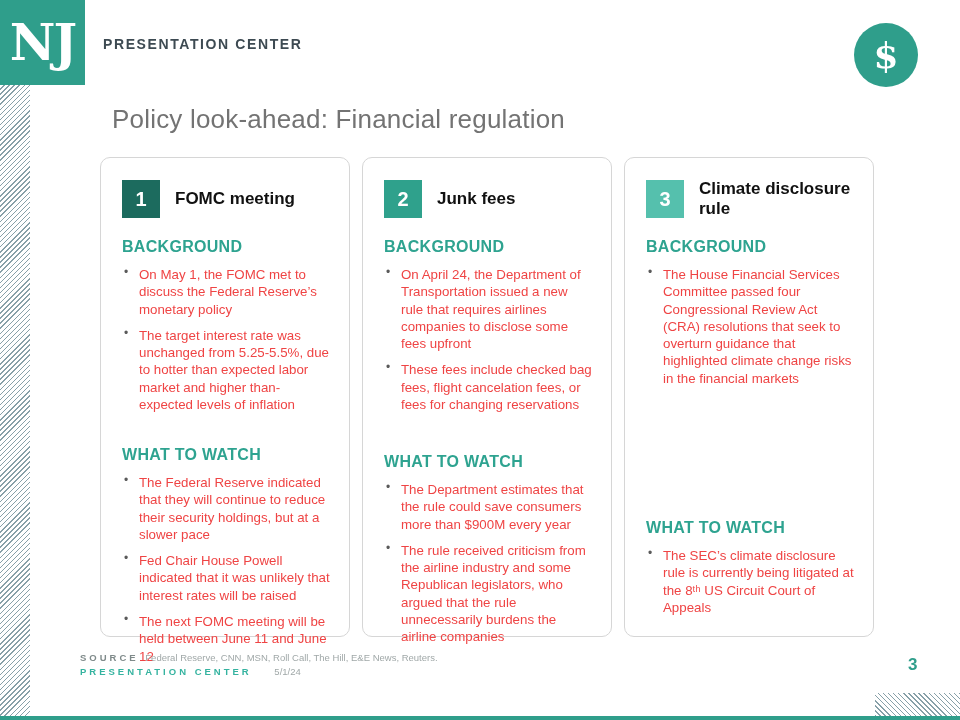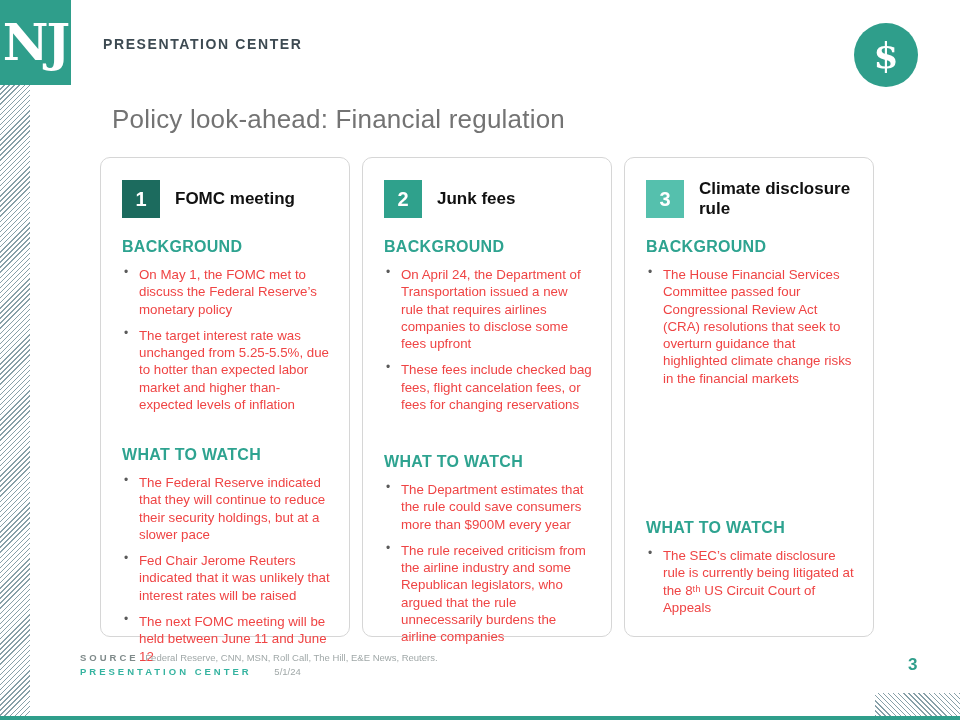--- a/index.html
+++ b/index.html
@@ -1,20 +1,20 @@
 <!DOCTYPE html>
 <html><head>
 <meta charset="utf-8">
 <style>
   html,body{margin:0;padding:0;background:#ffffff;}
   body{width:960px;height:720px;position:relative;overflow:hidden;
        font-family:"Liberation Sans",sans-serif;color:#3c3c3c;}
 
   
-  .logo-box{position:absolute;left:0;top:0;width:71px;height:85px;background:#2f9e8b;
+  .logo-box{position:absolute;left:0;top:0;width:85px;height:85px;background:#2f9e8b;
             display:flex;align-items:center;justify-content:center;}
   .logo-box span{font-family:"DejaVu Serif",serif;font-weight:bold;color:#ffffff;
                  font-size:50px;letter-spacing:-2px;}
   .brand-top{position:absolute;left:103px;top:36px;font-size:14px;font-weight:bold;
              letter-spacing:1.6px;color:#3d4a52;}
   .dollar-circle{position:absolute;left:854px;top:23px;width:64px;height:64px;border-radius:50%;
                  background:#2f9e8b;display:flex;align-items:center;justify-content:center;}
   .dollar-circle span{color:#ffffff;font-size:36px;font-weight:bold;font-family:"DejaVu Serif",serif;}
 
   
@@ -81,21 +81,21 @@
       <div class="card-title">FOMC meeting</div>
     </div>
     <div class="sec-bg-1">
       <div class="sec-heading">BACKGROUND</div>
       <div class="bullet">On May 1, the FOMC met to discuss the Federal Reserve’s monetary policy</div>
       <div class="bullet">The target interest rate was unchanged from 5.25-5.5%, due to hotter than expected labor market and higher than-expected levels of inflation</div>
     </div>
     <div>
       <div class="sec-heading">WHAT TO WATCH</div>
       <div class="bullet">The Federal Reserve indicated that they will continue to reduce their security holdings, but at a slower pace</div>
-      <div class="bullet">Fed Chair Jerome Reuters indicated that it was unlikely that interest rates will be raised</div>
+      <div class="bullet">Fed Chair House Powell indicated that it was unlikely that interest rates will be raised</div>
       <div class="bullet">The next FOMC meeting will be held between June 11 and June 12</div>
     </div>
   </div>
 
   <div class="card">
     <div class="card-head">
       <div class="badge badge-2">2</div>
       <div class="card-title">Junk fees</div>
     </div>
     <div class="sec-bg-2">

